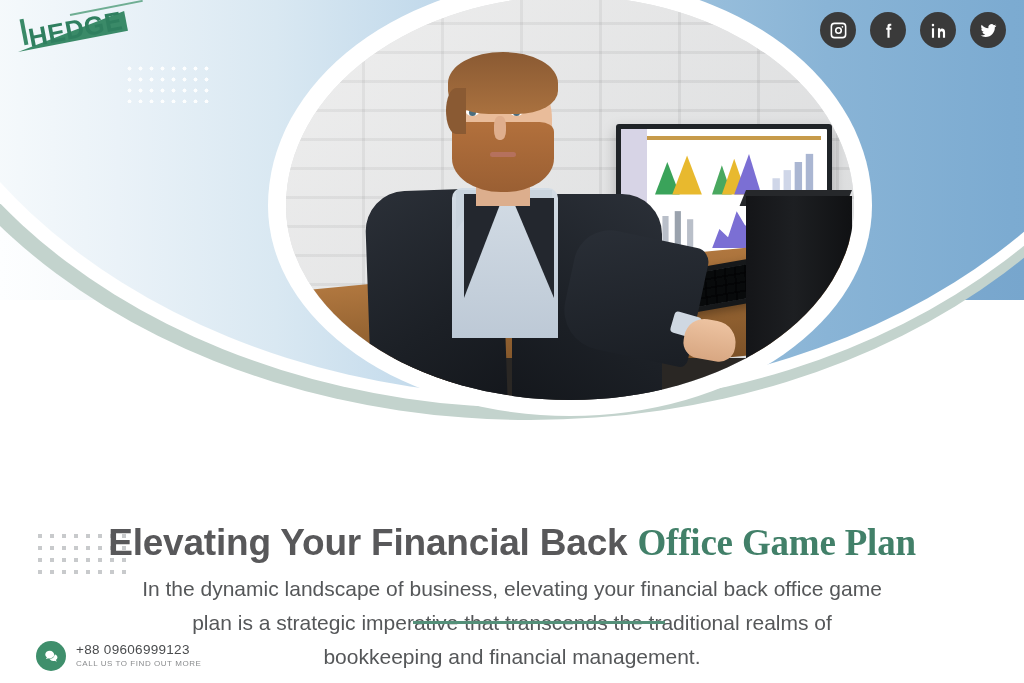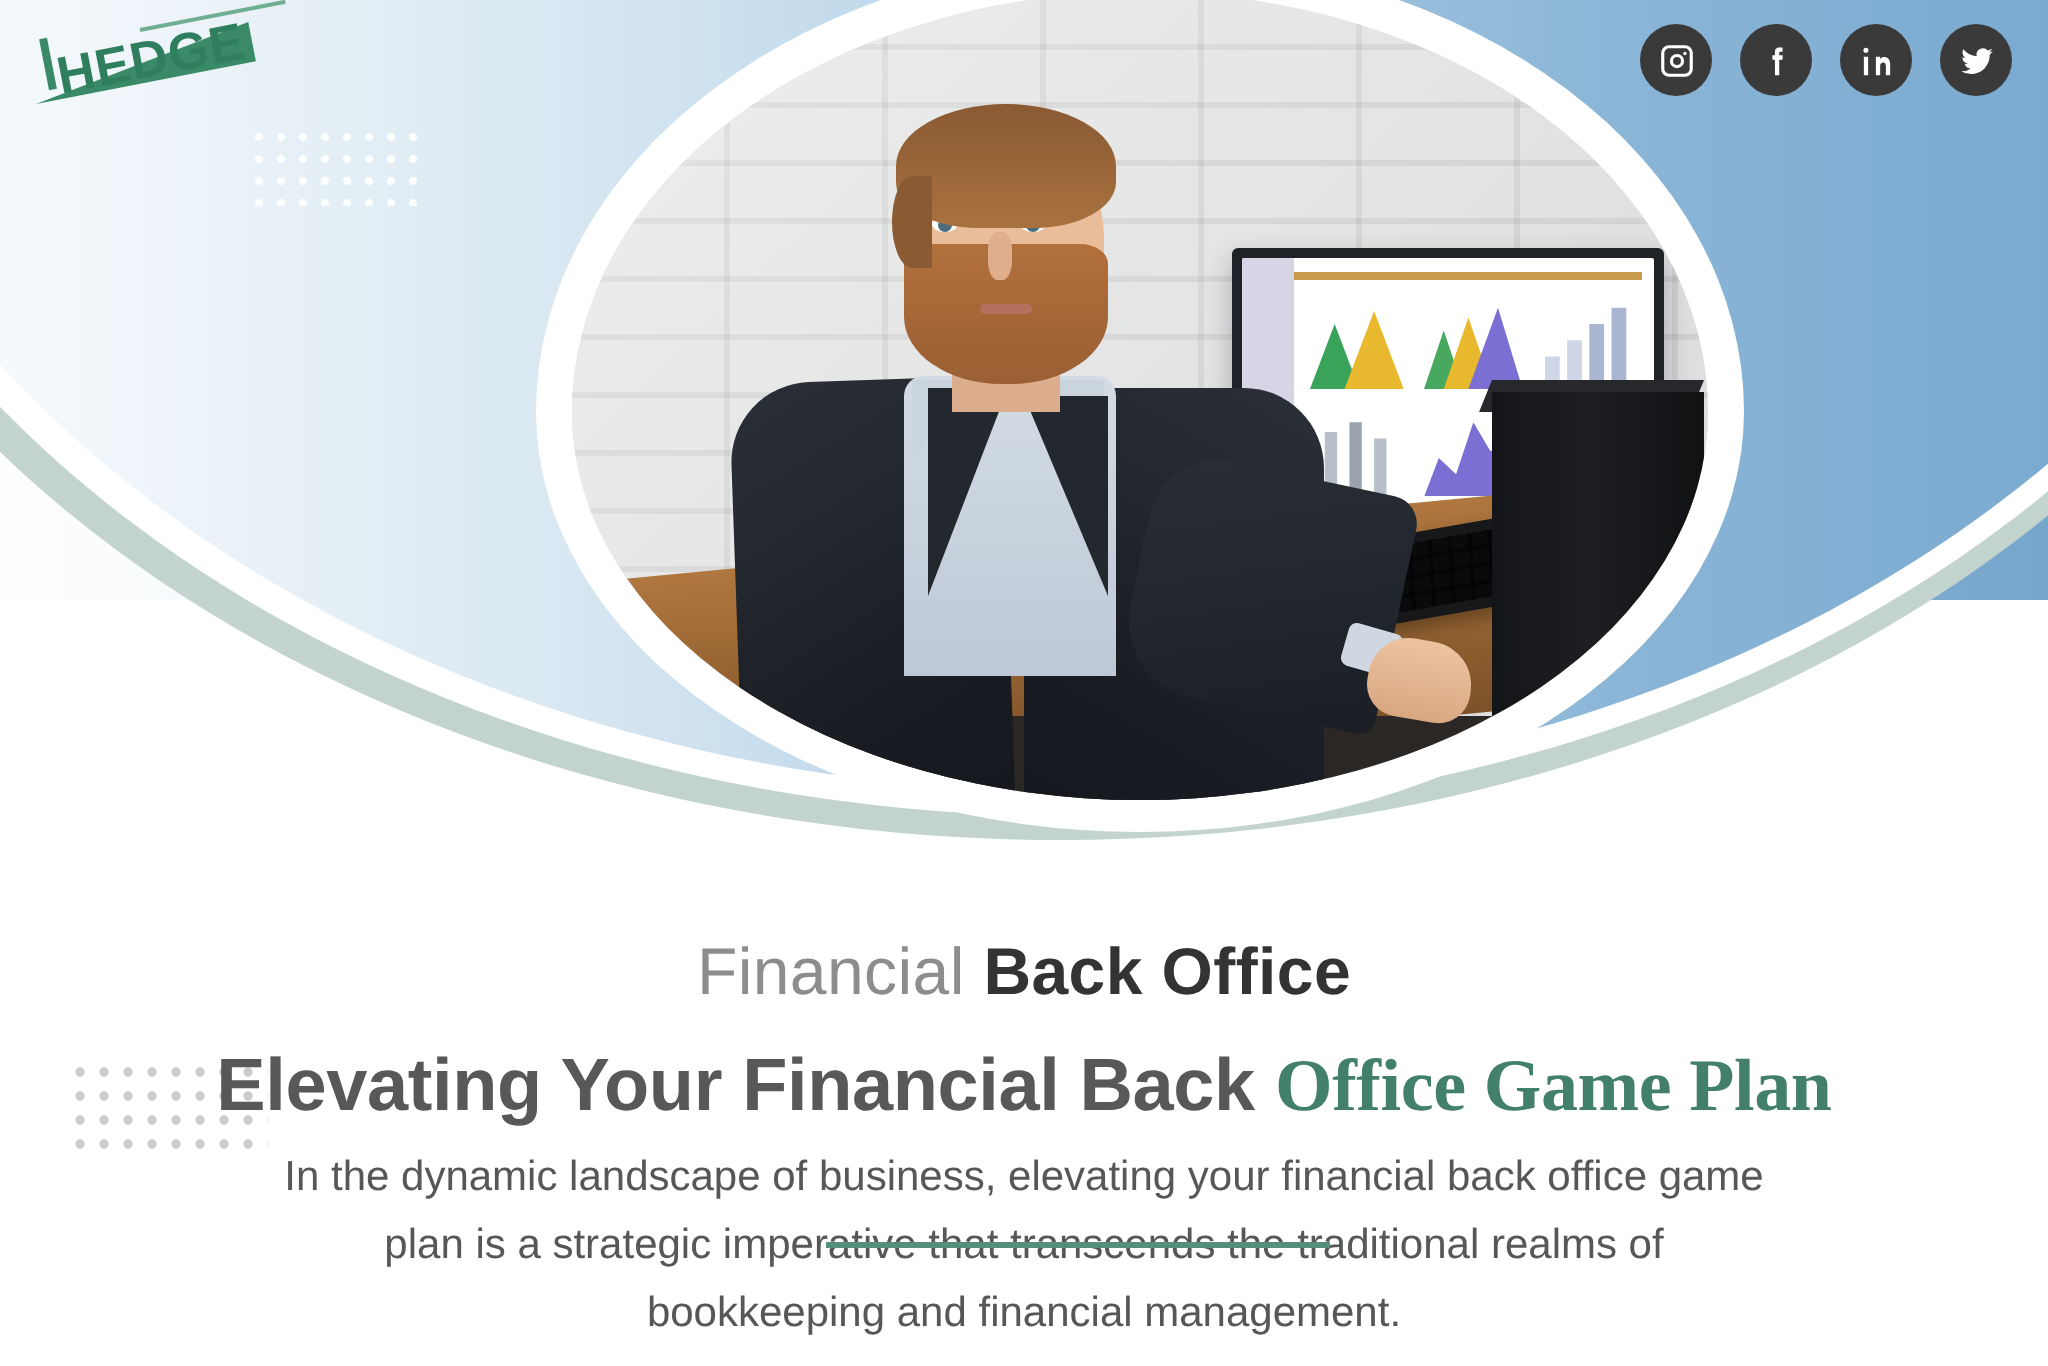--- a/index.html
+++ b/index.html
@@ -446,26 +446,34 @@
           <path d="M6.4 9.3H3.7V21h2.7V9.3zM5 3.6a1.6 1.6 0 1 0 0 3.2 1.6 1.6 0 0 0 0-3.2zM20.3 21h-2.7v-5.7c0-1.4-.5-2.3-1.7-2.3a1.9 1.9 0 0 0-1.8 1.3 2.4 2.4 0 0 0-.1.8V21H11.3s0-9.4 0-10.4V9.3H14v1.6a2.7 2.7 0 0 1 2.5-1.4c1.8 0 3.8 1.2 3.8 4.4V21z"></path>
         </svg>
     </div>
     <div class="social">
       <svg viewBox="0 0 24 24">
           <path d="M22 5.9a8 8 0 0 1-2.4.7 4.1 4.1 0 0 0 1.8-2.3 8.2 8.2 0 0 1-2.6 1 4.1 4.1 0 0 0-7 3.7A11.6 11.6 0 0 1 3.4 4.6a4.1 4.1 0 0 0 1.3 5.5 4 4 0 0 1-1.9-.5v.1a4.1 4.1 0 0 0 3.3 4 4.2 4.2 0 0 1-1.9.1 4.1 4.1 0 0 0 3.8 2.9A8.3 8.3 0 0 1 2 18.4a11.6 11.6 0 0 0 6.3 1.8c7.5 0 11.7-6.3 11.7-11.7v-.5A8.2 8.2 0 0 0 22 5.9z"></path>
         </svg>
     </div>
   </div>
 
-  <div class="eyebrow">
-    <span>Financial </span><b>Back Office</b>
-  </div>
 
   <h1 class="headline">
     <span>Elevating Your Financial Back </span><span class="accent">Office Game Plan</span>
   </h1>
 
   <p class="subcopy">In the dynamic landscape of business, elevating your financial back office game plan is a strategic imperative that transcends the traditional realms of bookkeeping and financial management.</p>
 
   <div class="rule"></div>
 
+  <div class="contact">
+    <div class="contact-icon">
+      <svg viewBox="0 0 24 24">
+          <path d="M9.5 4C6 4 3.2 6.3 3.2 9.1c0 1.6.9 3 2.3 4a5.3 5.3 0 0 1-1.1 1.9c-.2.2 0 .5.3.4a6 6 0 0 0 2.3-1.1 8 8 0 0 0 2.5.4c3.5 0 6.3-2.3 6.3-5.1S13 4 9.5 4zm6.8 5.6c0 3.2-3.1 5.8-7 5.9a6.1 6.1 0 0 0 5.4 2.7 7.9 7.9 0 0 0 2.2-.3 5.7 5.7 0 0 0 2.1 1c.3.1.5-.2.3-.4a5 5 0 0 1-1-1.7c1.3-.9 2.1-2.2 2.1-3.6 0-1.7-1.2-3.1-3-3.9a3.6 3.6 0 0 1-1.1.3z"></path>
+        </svg>
+    </div>
+    <div class="contact-text">
+      <span class="contact-phone">+88 09606999123</span>
+      <span class="contact-sub">CALL US TO FIND OUT MORE</span>
+    </div>
+  </div>
 
 </div>
 
 </body></html>

